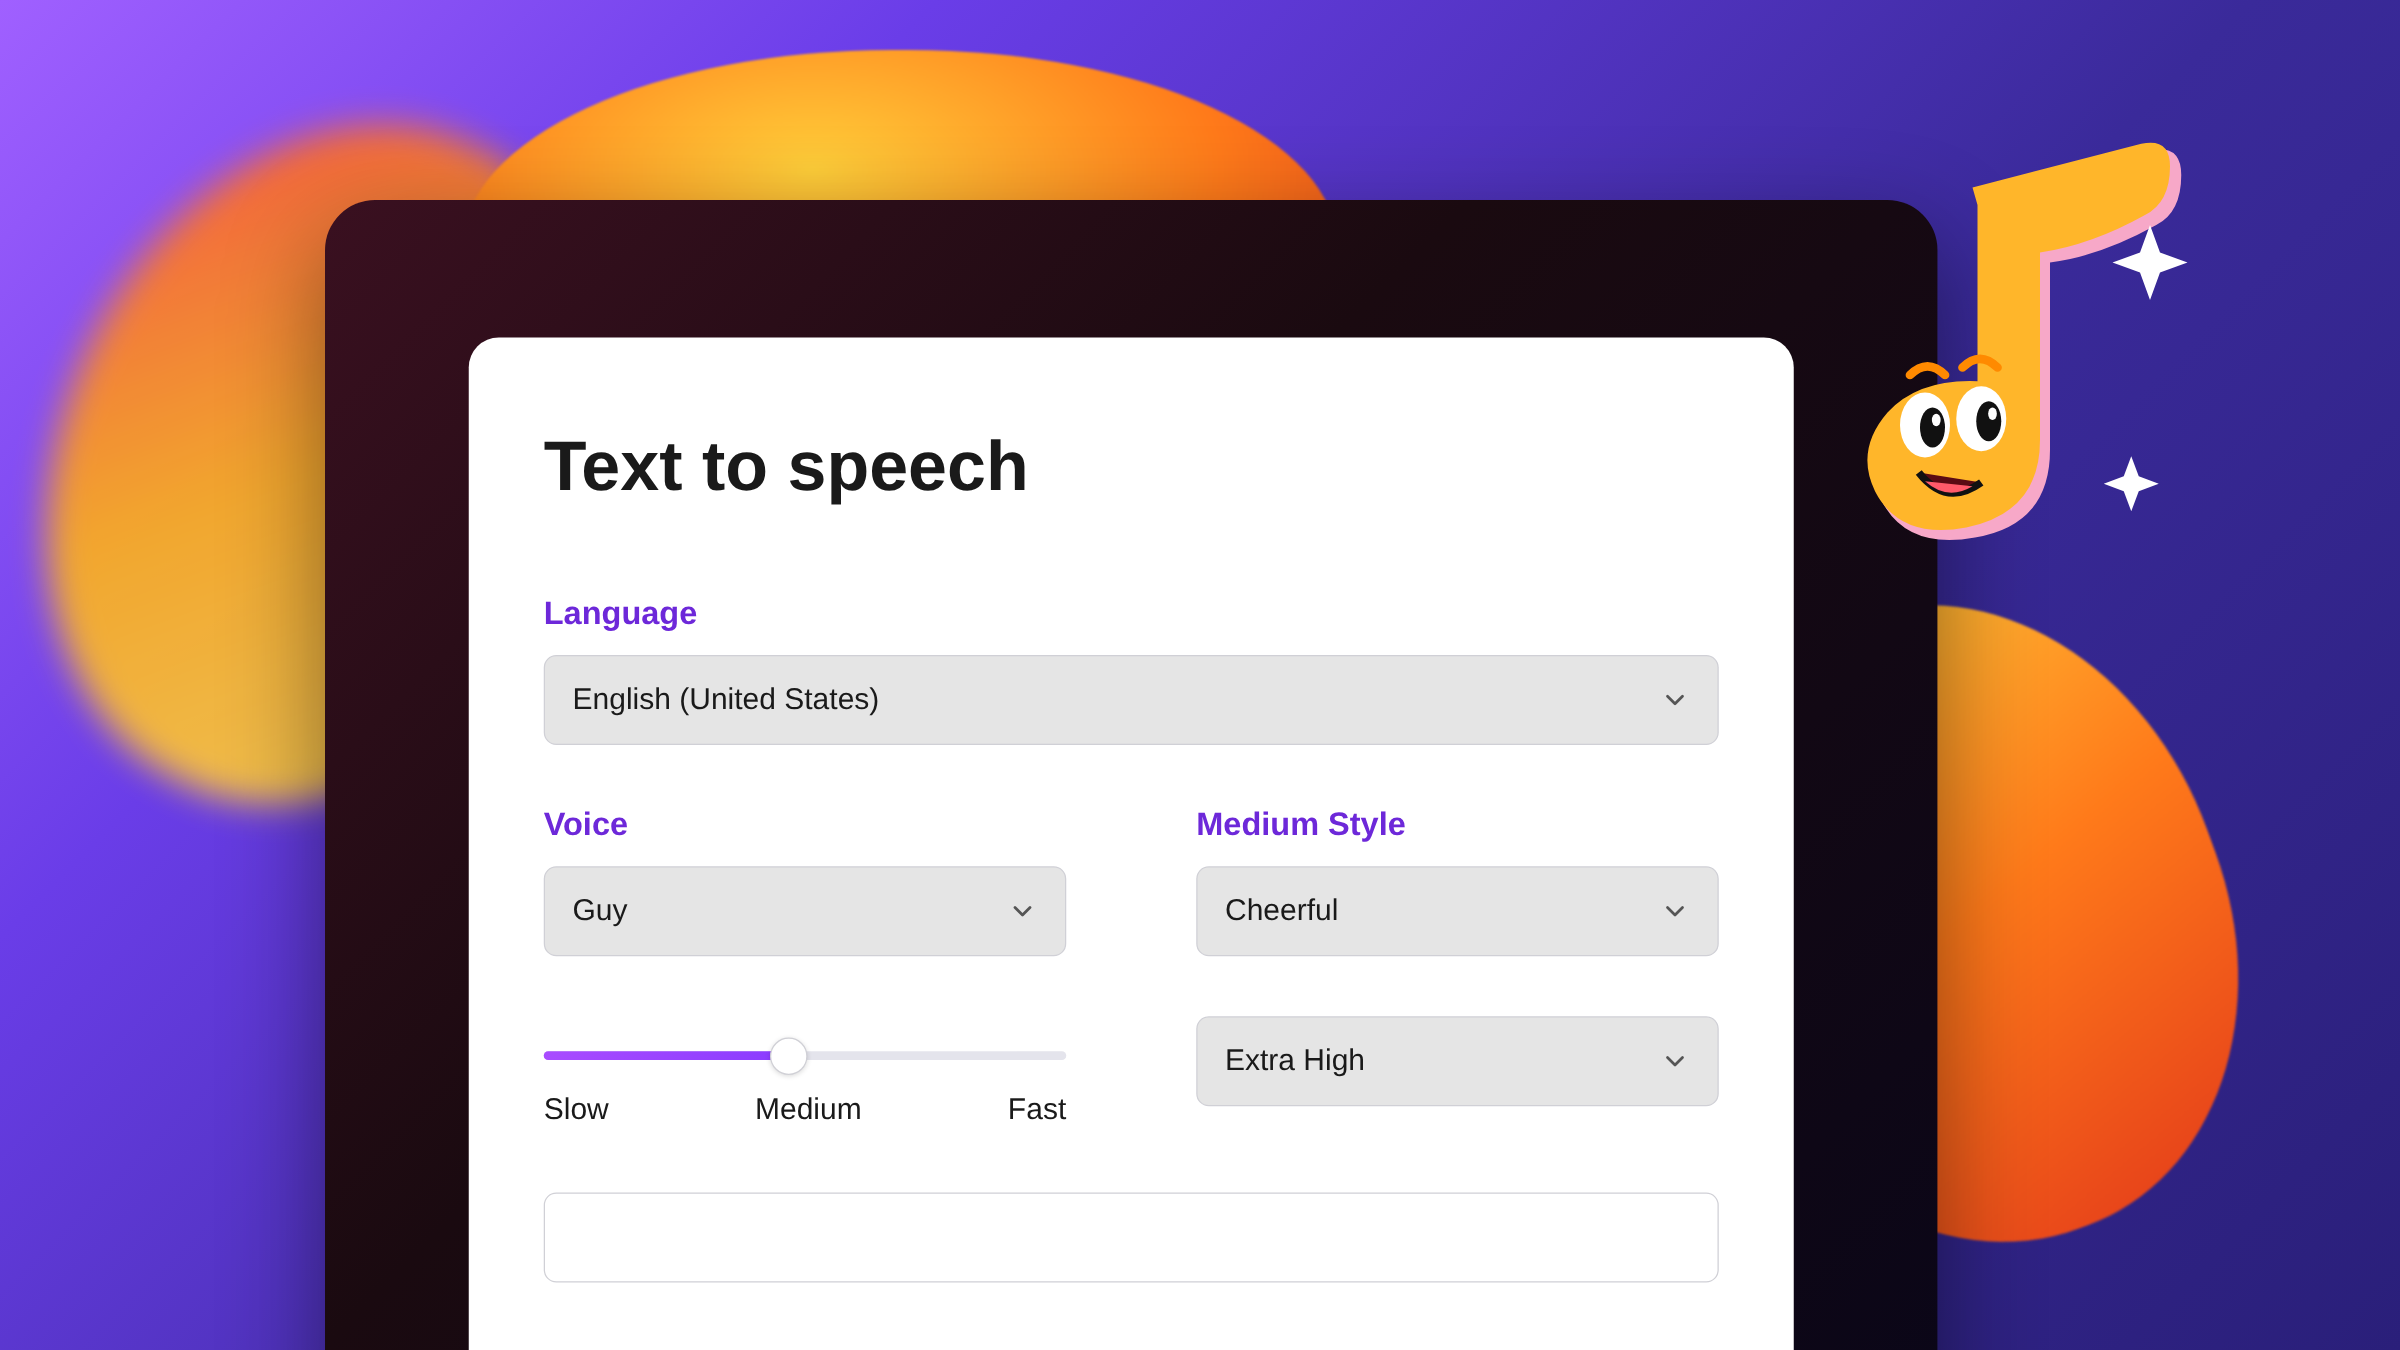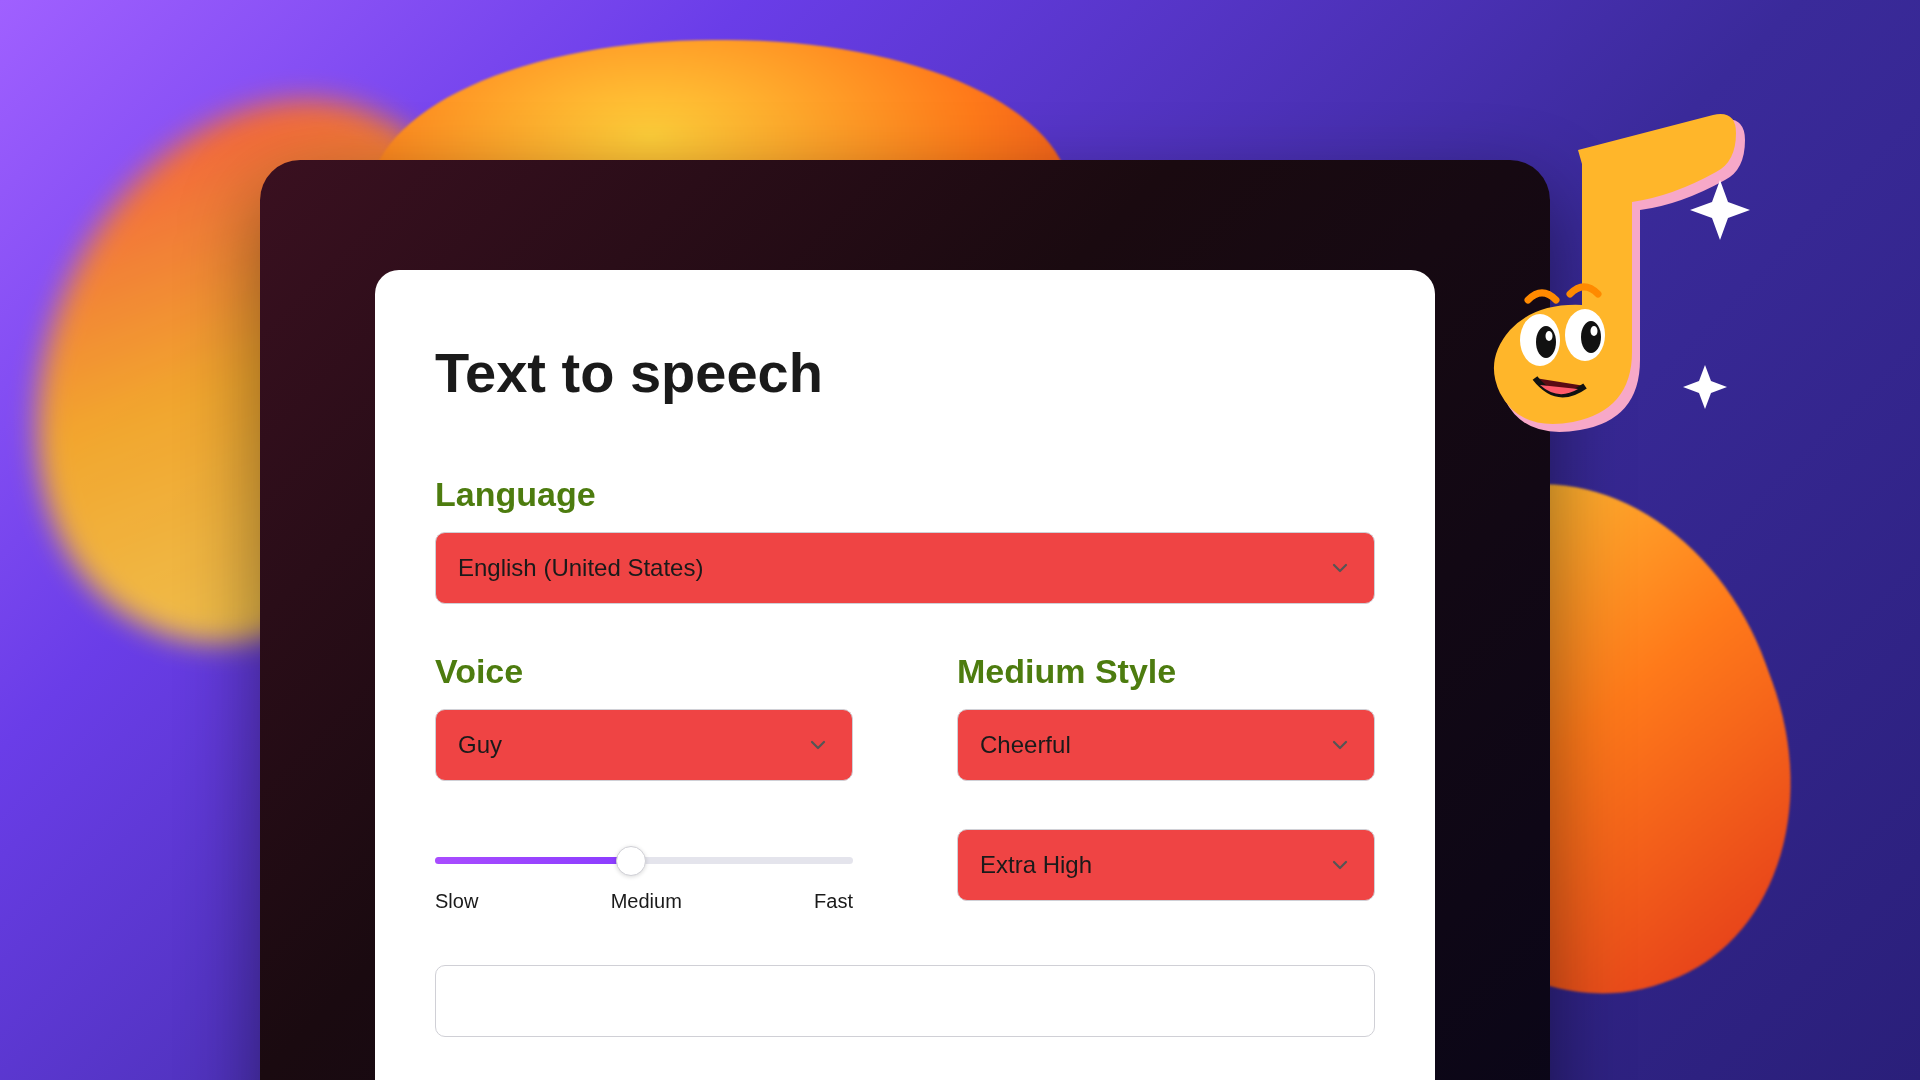--- a/index.html
+++ b/index.html
@@ -21,36 +21,36 @@
     position:absolute; left:260px; top:160px; width:1290px; height:1000px;
     border-radius:40px;
     background: linear-gradient(135deg,#3a1020 0%, #1a0a10 40%, #0a0618 100%);
     box-shadow: 0 30px 80px rgba(0,0,0,.45);
   }
   .inner-card {
     position:absolute; left:115px; top:110px; width:1060px; height:900px;
     background:#fff; border-radius:24px; padding:70px 60px 40px 60px;
   }
   .title { font-size:56px; font-weight:600; color:#1a1a1a; margin-bottom:70px;}
-  .label { font-size:34px; font-weight:600; color:#4d7c0f; margin-bottom:18px; }
+  .label { font-size:26px; font-weight:600; color:#6d28d9; margin-bottom:18px; }
   .select {
     width:100%; height:72px; border:1px solid #d0d0d6; border-radius:10px;
-    background:#ef4444; padding:0 22px; display:flex; align-items:center; justify-content:space-between;
+    background:#e5e5e5; padding:0 22px; display:flex; align-items:center; justify-content:space-between;
     font-size:24px; color:#1a1a1a; cursor:pointer;
   }
   .chev svg { width:24px; height:24px; display:block; }
   .row { display:flex; gap:104px; margin-top:48px;}
   .col { flex:1; min-width:0; }
   .full { width:100%; }
   .speed-col { flex:1; }
   .slider-wrap { position:relative; margin-top:28px; }
   .track { position:relative; height:7px; border-radius:4px; background:#e4e4ec; width:100%; }
   .fill { position:absolute; left:0; top:0; height:100%; border-radius:4px; background:linear-gradient(90deg,#a94cff,#8a3cff); }
   .thumb { position:absolute; top:50%; transform:translate(-50%,-50%); width:30px; height:30px; border-radius:50%; background:#fff; border:1px solid #d0d0d6; box-shadow:0 1px 4px rgba(0,0,0,.15);}
-  .speed-labels { display:flex; justify-content:space-between; margin-top:26px; font-size:20px; color:#1a1a1a;}
+  .speed-labels { display:flex; justify-content:space-between; margin-top:26px; font-size:24px; color:#1a1a1a;}
   .enter-text { margin-top:52px;}
   .text-input-top { margin-top:18px; height:72px; border:1px solid #d0d0d6; border-radius:10px; width:100%; }
 
   
   .sticker { position:absolute; right:160px; top:110px; width:290px; height:330px; pointer-events:none; }
 </style>
 </head>
 <body>
 
 <div class="blob blob1"></div>

